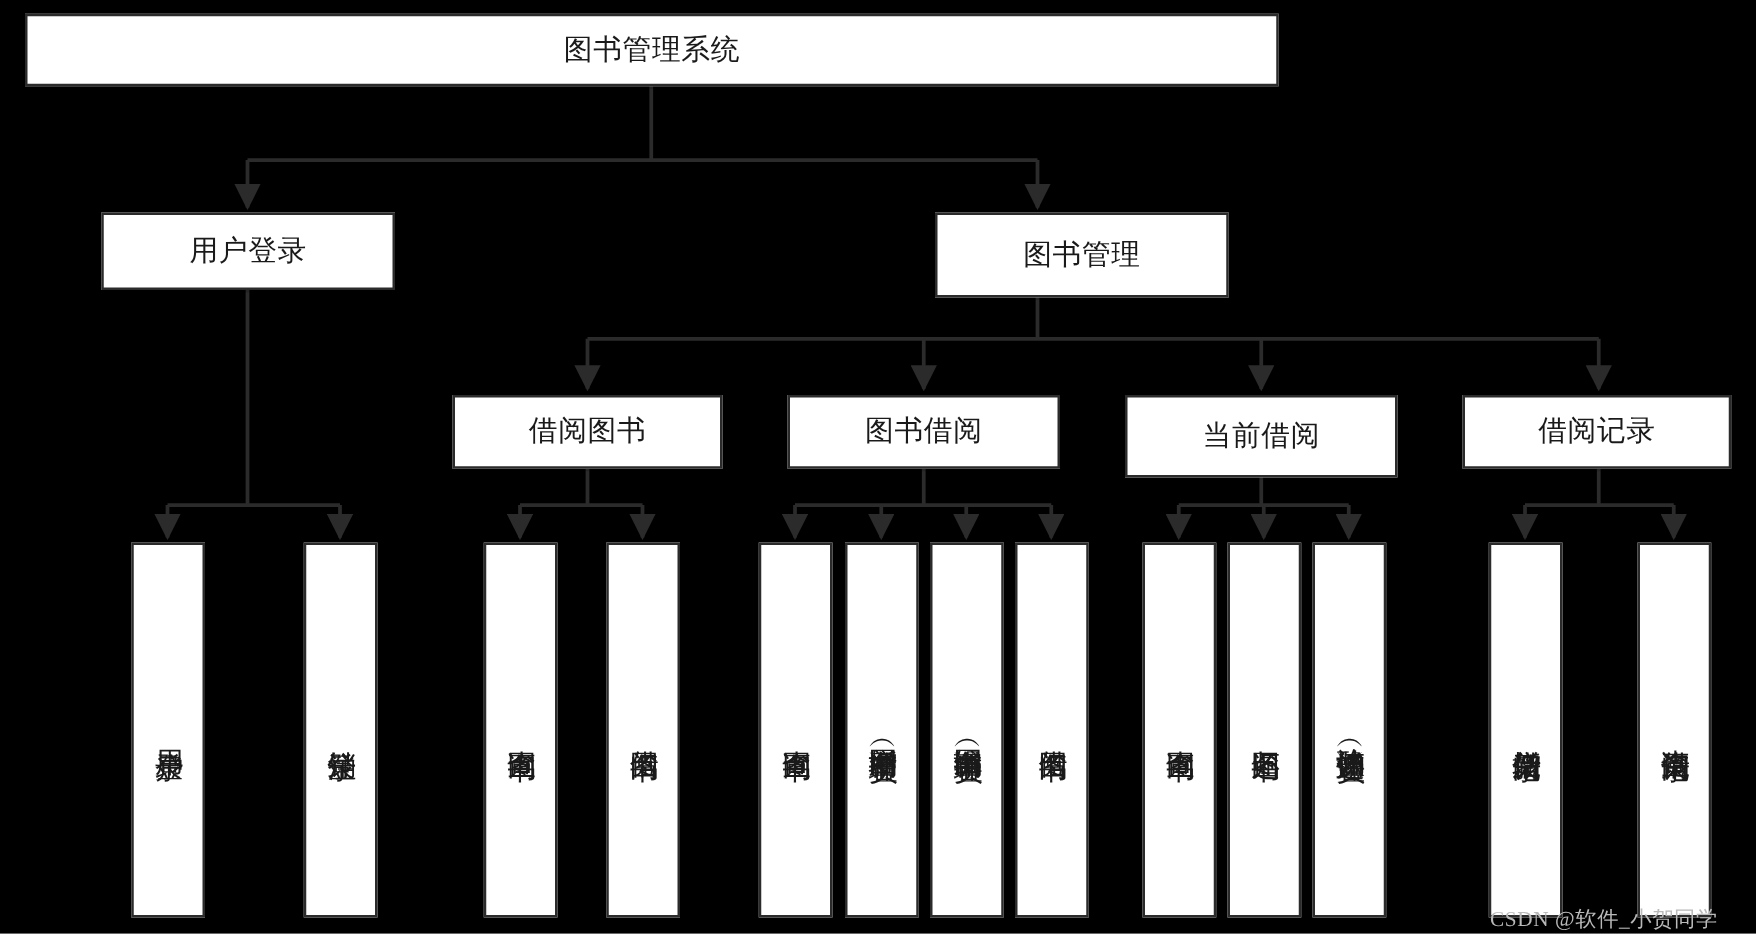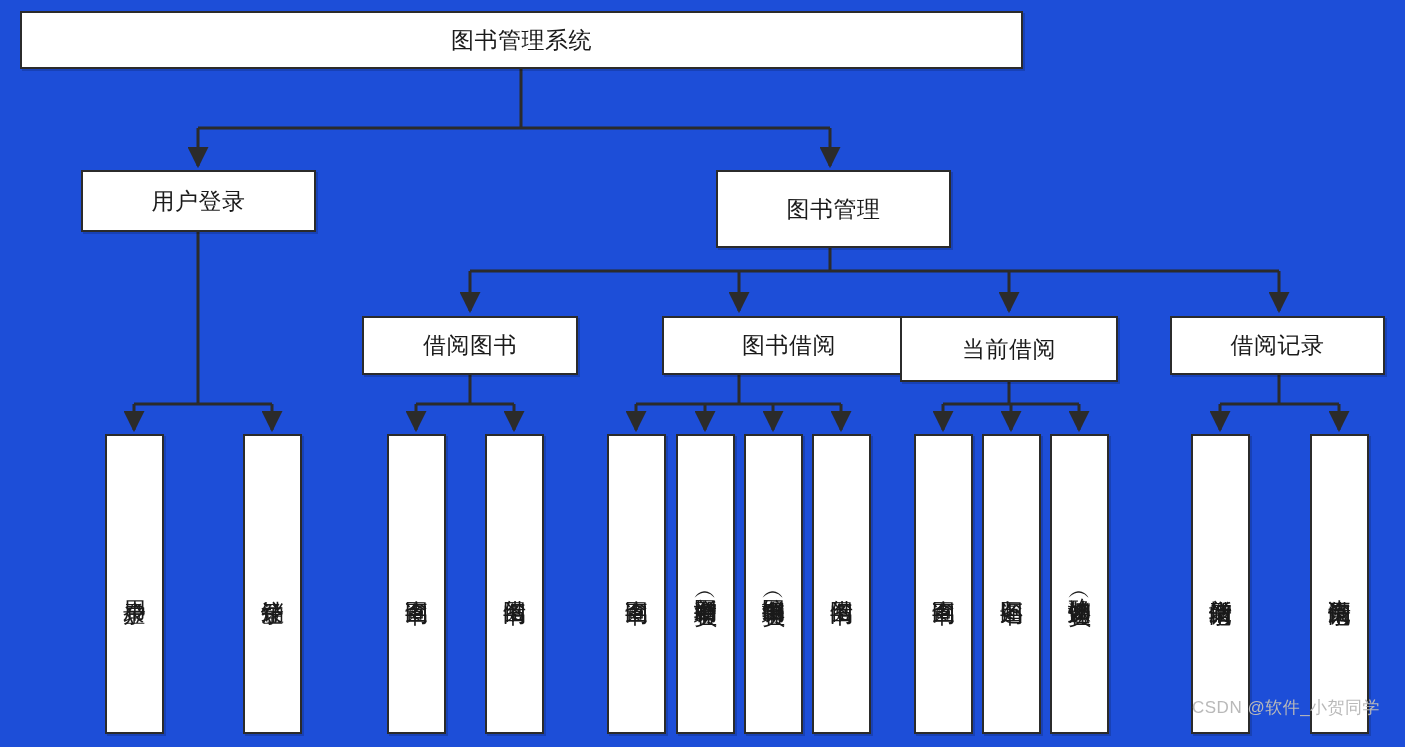--- a/index.html
+++ b/index.html
@@ -7,21 +7,21 @@
     padding: 0;
     background: #ffffff;
   }
   body {
     font-family: "DejaVu Sans", "Liberation Sans", sans-serif;
   }
   #canvas {
     position: relative;
     width: 1405px;
     height: 747px;
-    background: #1d4ed8;
+    background: #000000;
     overflow: hidden;
   }
   #connectors {
     position: absolute;
     left: 0;
     top: 0;
     width: 1405px;
     height: 747px;
   }
   .node {
@@ -55,26 +55,26 @@
     justify-content: center;
   }
   .node.v .vtxt {
     writing-mode: vertical-rl;
     text-orientation: upright;
     white-space: nowrap;
   }
   .watermark {
     position: absolute;
     left: 1192px;
-    top: 696px;
+    top: 724px;
     font-size: 17px;
     color: #b9b9b9;
     letter-spacing: 0.5px;
     white-space: nowrap;
-    font-family: Liberation Sans, sans-serif;
+    font-family: Liberation Serif, serif;
   }
 </style>
 </head>
 <body>
 
 <div id="canvas">
 
   <svg id="connectors" viewBox="0 0 1405 747" xmlns="http://www.w3.org/2000/svg">
     <defs>
       <marker id="arrow" viewBox="0 0 10 10" refX="9" refY="5" markerWidth="7" markerHeight="7" orient="auto-start-reverse">
@@ -125,28 +125,28 @@
     </g>
   </svg>
 
   <div class="node h root" style="left:20px; top:11px; width:1003px; height:58px;">
     <span>图书管理系统</span>
   </div>
 
   <div class="node h" style="left:81px; top:170px; width:235px; height:62px;">
     <span>用户登录</span>
   </div>
-  <div class="node h" style="left:716px; top:170px; width:235px; height:78px;">
+  <div class="node h" style="left:748px; top:170px; width:235px; height:68px;">
     <span>图书管理</span>
   </div>
 
   <div class="node h" style="left:362px; top:316px; width:216px; height:59px;">
     <span>借阅图书</span>
   </div>
-  <div class="node h" style="left:630px; top:316px; width:254px; height:59px;margin-left:32px;">
+  <div class="node h" style="left:630px; top:316px; width:218px; height:59px;">
     <span>图书借阅</span>
   </div>
   <div class="node h" style="left:900px; top:316px; width:218px; height:66px;">
     <span>当前借阅</span>
   </div>
   <div class="node h" style="left:1170px; top:316px; width:215px; height:59px;">
     <span>借阅记录</span>
   </div>
 
   <div class="node v" style="left:105px; top:434px; width:59px; height:300px;">

